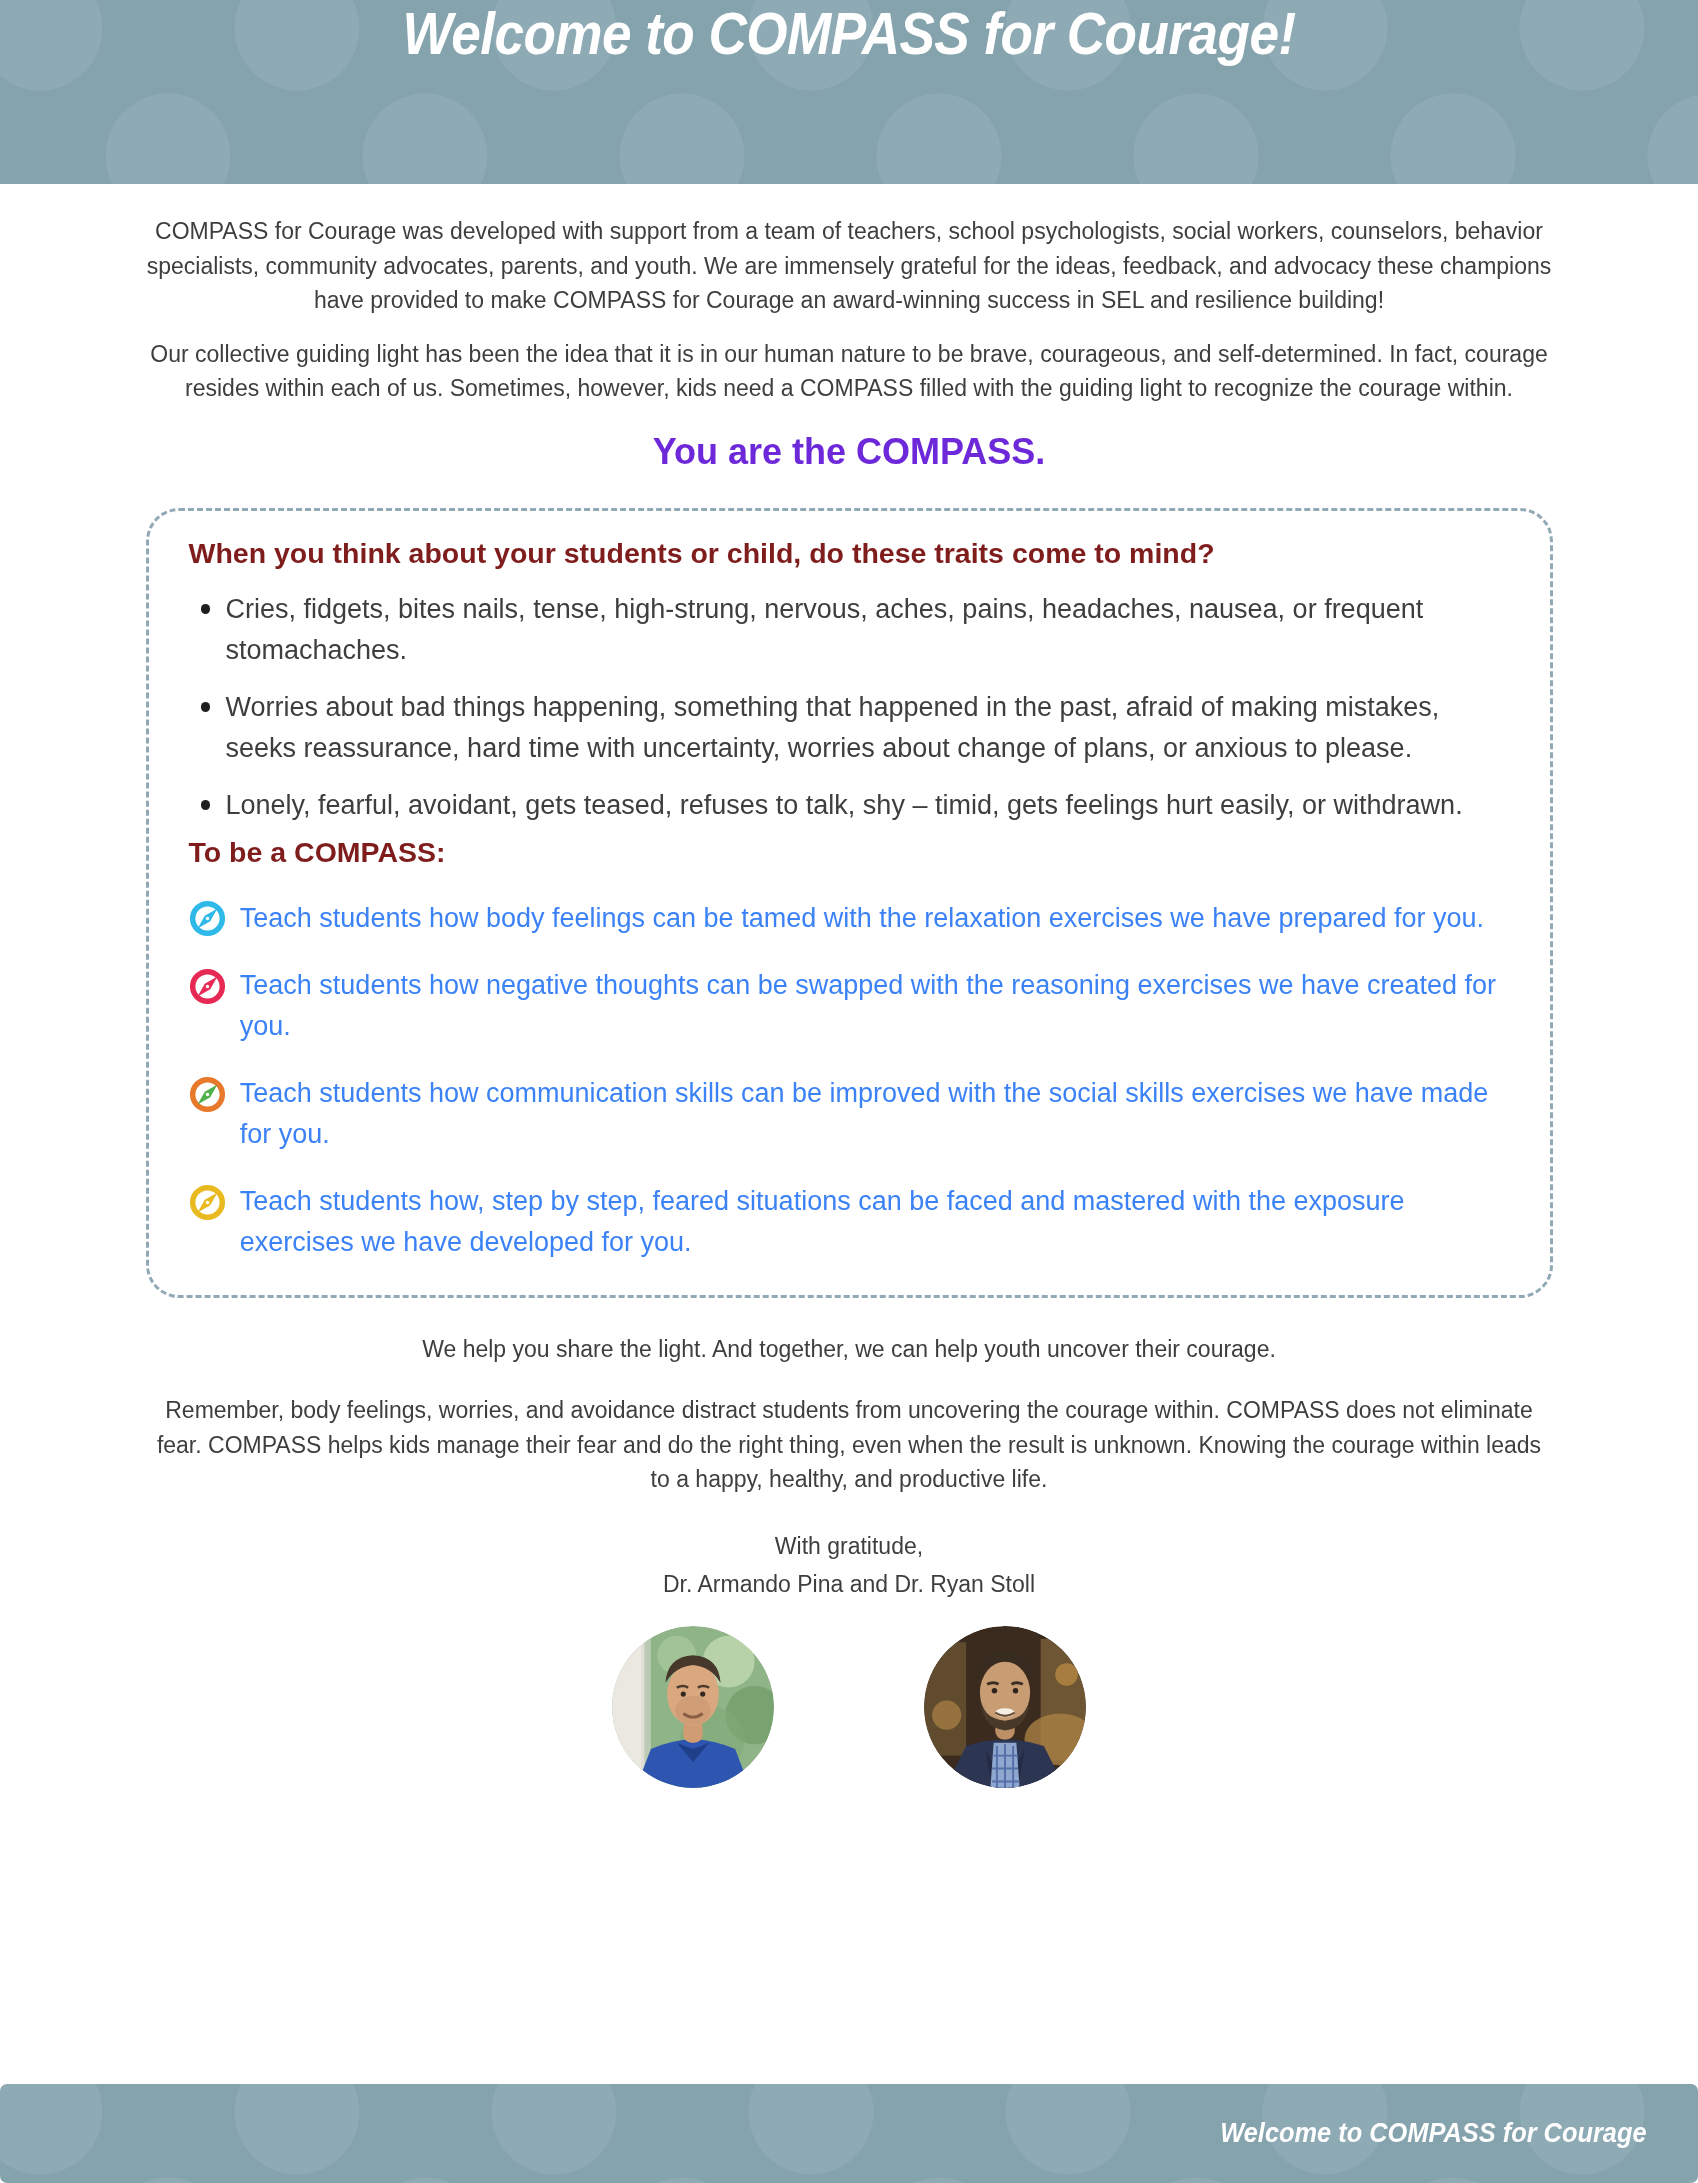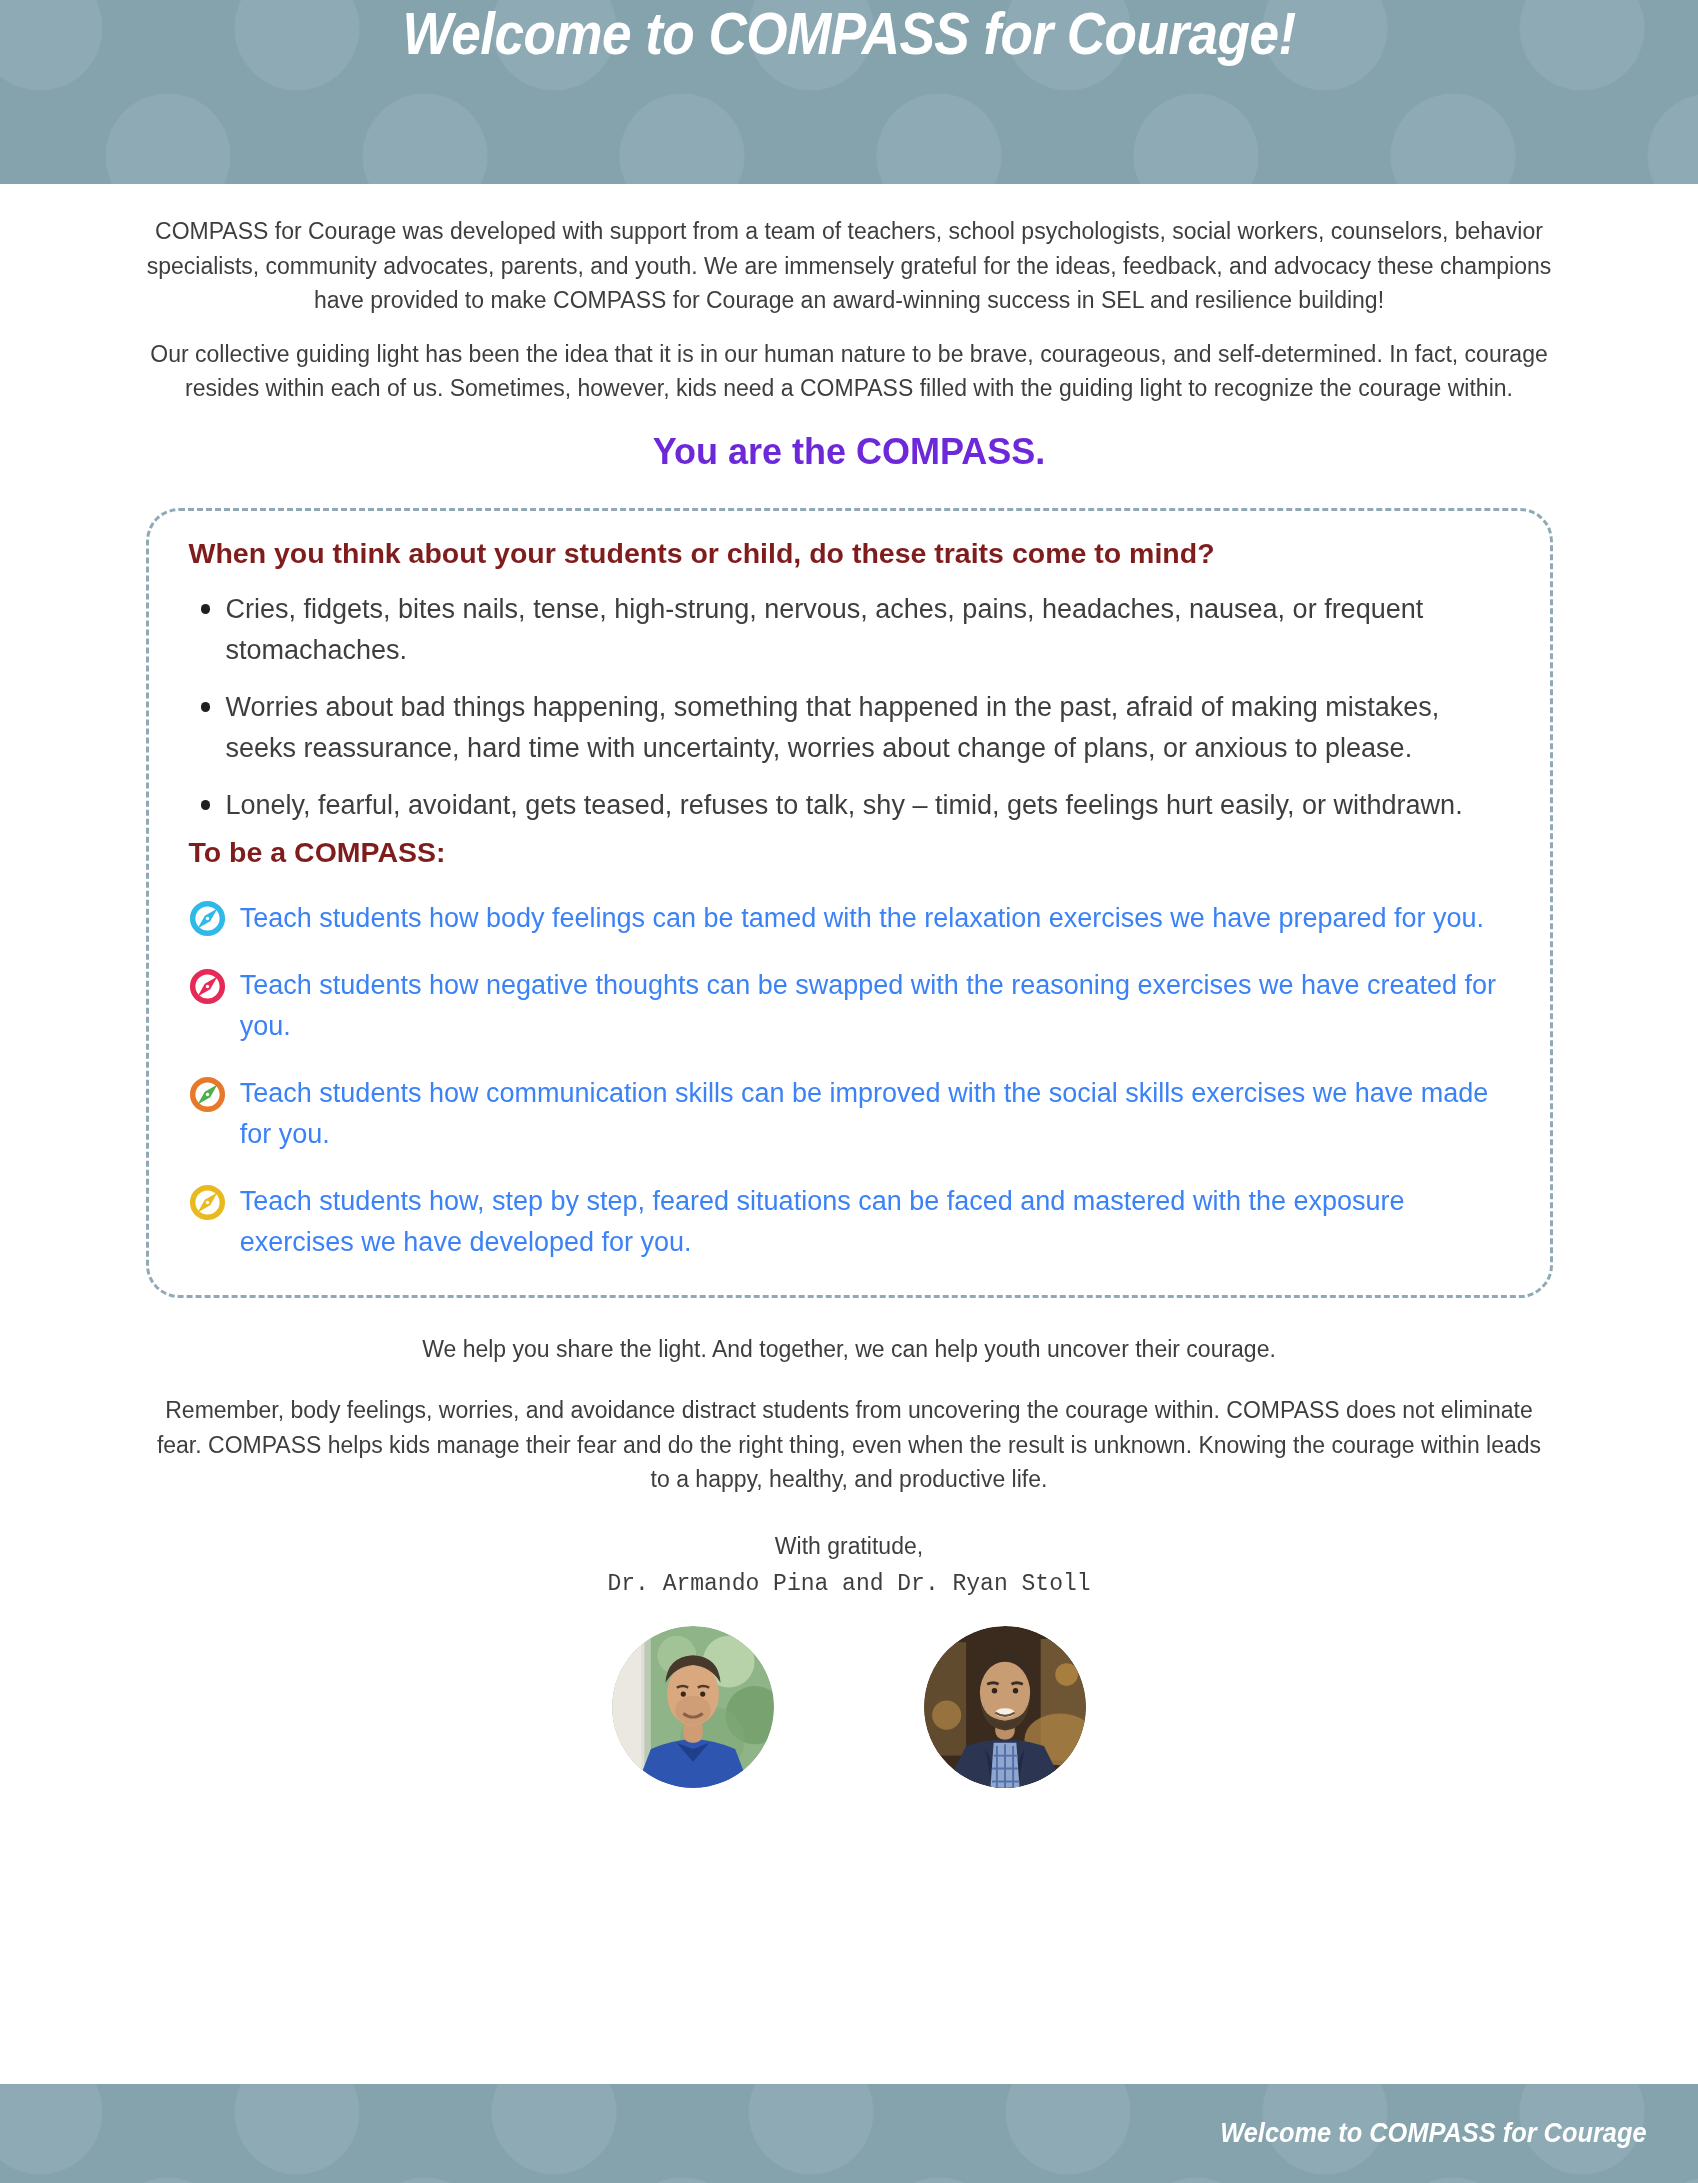--- a/index.html
+++ b/index.html
@@ -36,28 +36,28 @@
   ul{list-style:none;margin:7px;padding:0;}
   .bullets li{position:relative;padding-left:38px;font-size:27px;line-height:1.5;margin-top:17px;color:#3e3e3e;}
   .bullets li::before{
     content:"";position:absolute;left:13.3px;top:14.6px;width:9.7px;height:9.7px;border-radius:50%;background:#1f1f1f;
   }
   .compass-list li{display:flex;align-items:flex-start;gap:13.3px;margin-top:27px;font-size:27px;line-height:1.5;color:#3b82f6;}
   .compass-icon{width:39px;height:39px;flex:0 0 39px;margin-top:1.2px;}
   .share{padding-top:34px;}
   .remember{padding-top:27px;}
   .gratitude{padding-top:32px;}
-  .signature{padding-top:3.6px;font-family:Liberation Mono, monospace;}
+  .signature{padding-top:3.6px;}
   .photos{display:flex;justify-content:center;gap:150px;margin-top:24px;}
   .photo{width:162px;height:162px;border-radius:50%;overflow:hidden;flex:0 0 162px;}
   .photo svg{width:100%;height:100%;display:block;}
   footer.band{
     position:absolute;left:0;bottom:0;width:100%;height:99px;
     display:flex;align-items:center;justify-content:flex-end;
-    padding-right:51px;box-sizing:border-box;
+    padding-right:51px;box-sizing:border-box;border-radius:7px;
   }
   .footer-label{
     color:#ffffff;font-style:italic;font-weight:bold;font-size:27px;
     transform:scaleX(.94);transform-origin:right center;white-space:nowrap;
   }
 </style>
 </head>
 <body>
 
 <header class="band">

